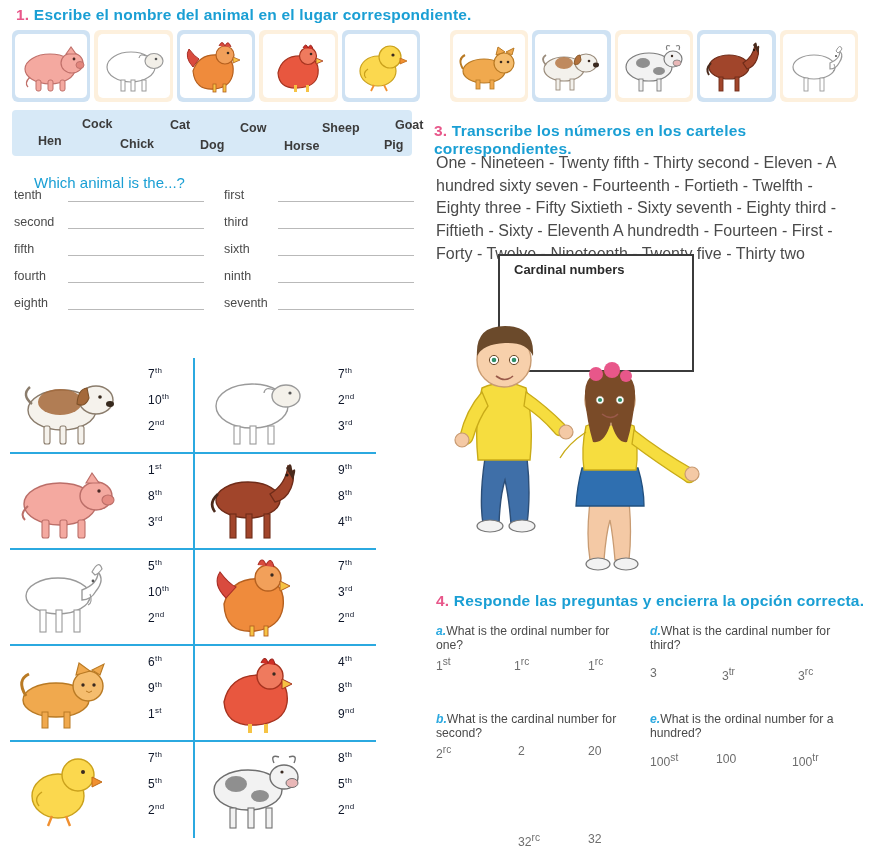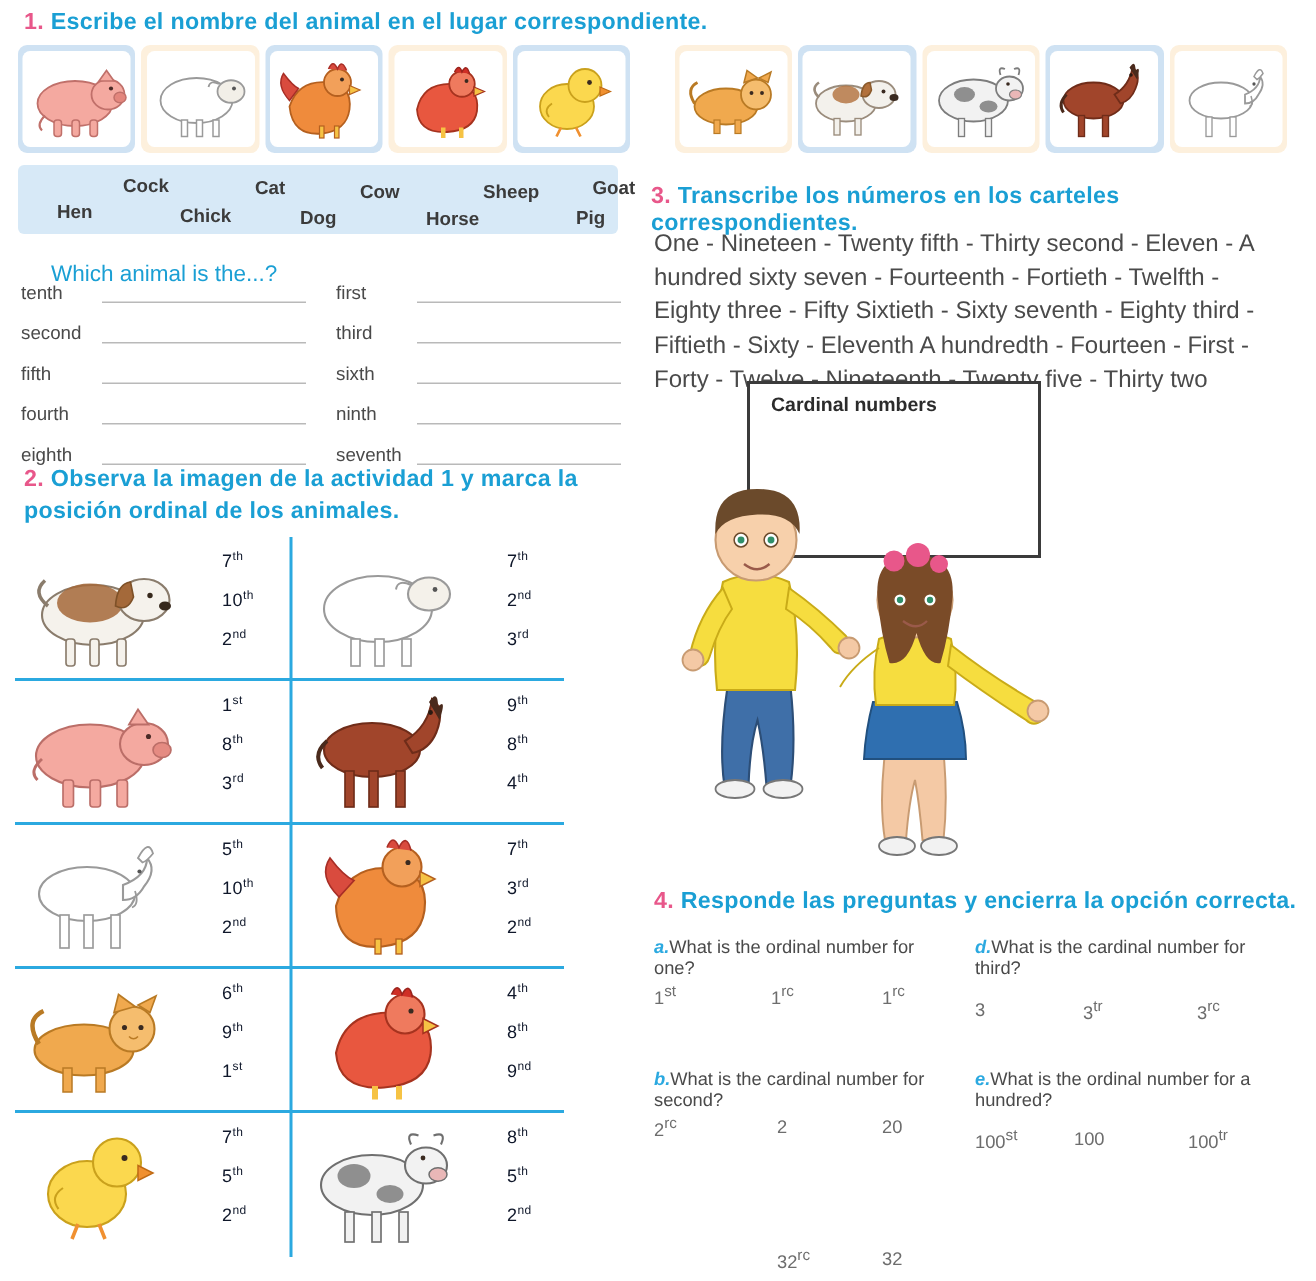--- a/index.html
+++ b/index.html
@@ -322,24 +322,20 @@
     <div class="ordq">
         <span class="lbl">ninth</span>
         <span class="line"></span>
       </div>
     <div class="ordq">
         <span class="lbl">seventh</span>
         <span class="line"></span>
       </div>
   </div>
 
-  <div id="act2-head" class="heading">
-    <span class="num">2.</span>
-    <span>Observa la imagen de la actividad 1 y marca la posición ordinal de los animales.</span>
-  </div>
 
   <div class="act2-grid">
     <div class="vsep" style="top:0; height:480px;"></div>
 
     <div class="a2row">
       <div class="a2cell left">
         <div class="pic">
           <svg width="112" height="90" viewBox="0 0 112 90">
               <ellipse cx="50" cy="50" rx="34" ry="20" fill="#f5f2ec" stroke="#8a7c6c" stroke-width="1.4"></ellipse>
               <ellipse cx="48" cy="42" rx="22" ry="13" fill="#a4693a" opacity=".85"></ellipse>

